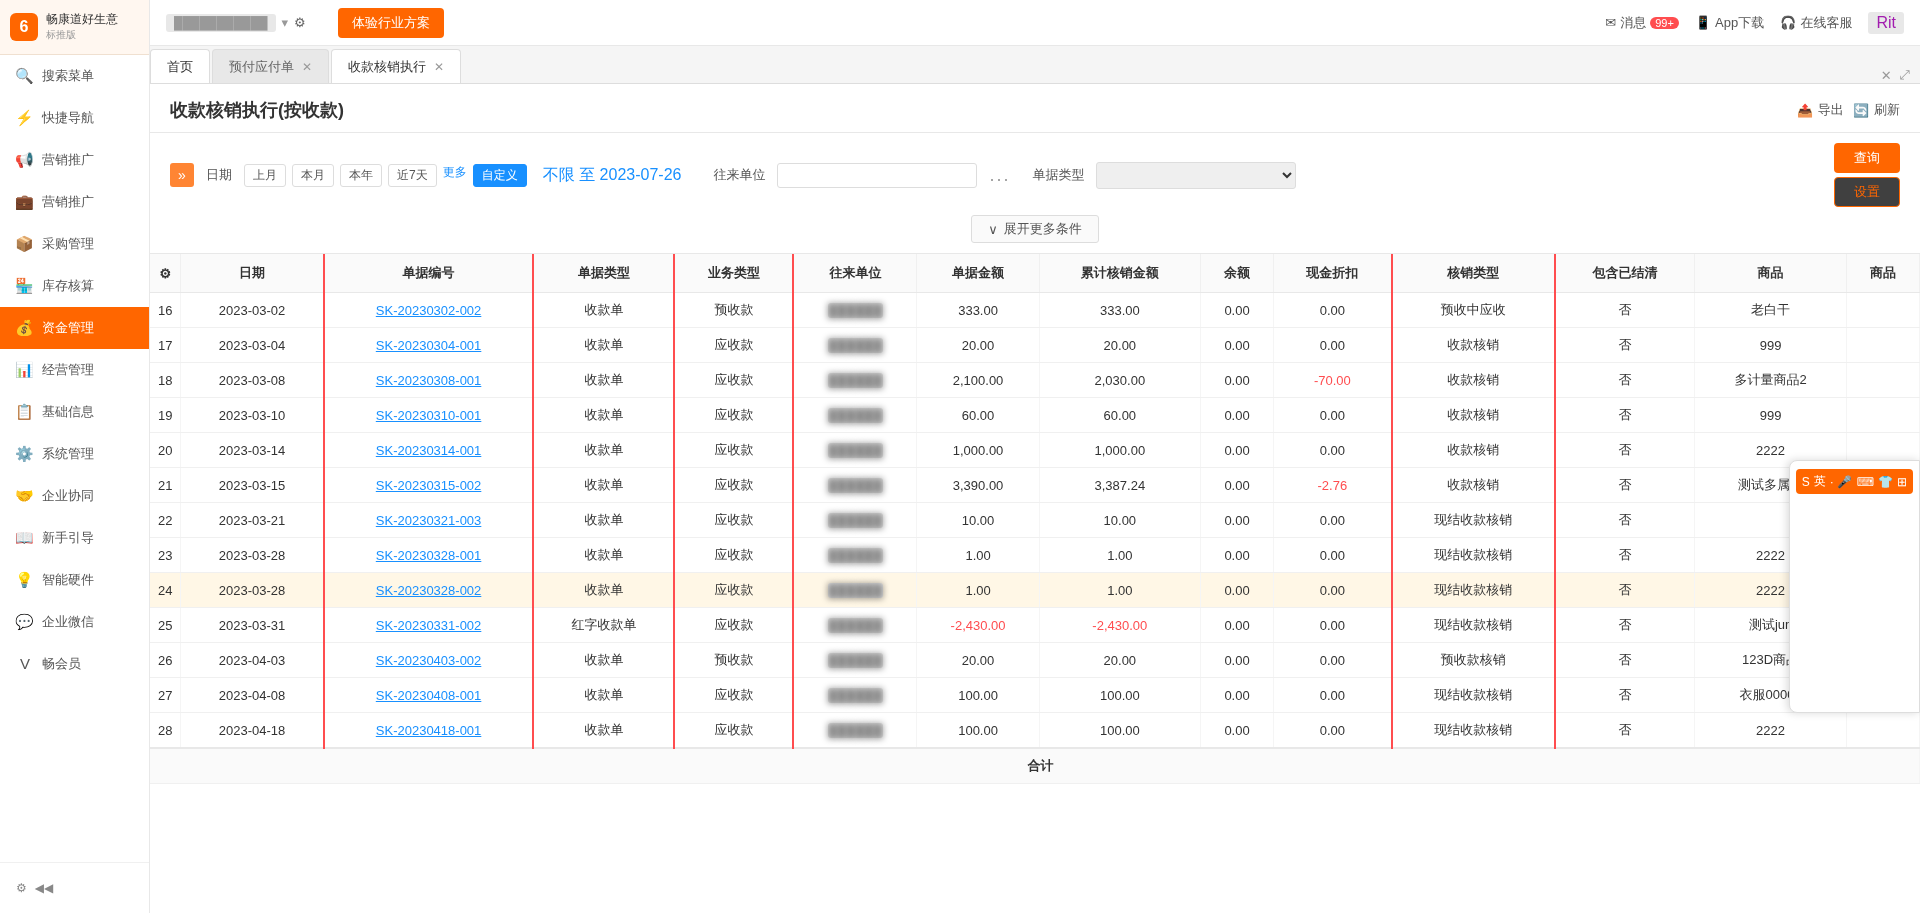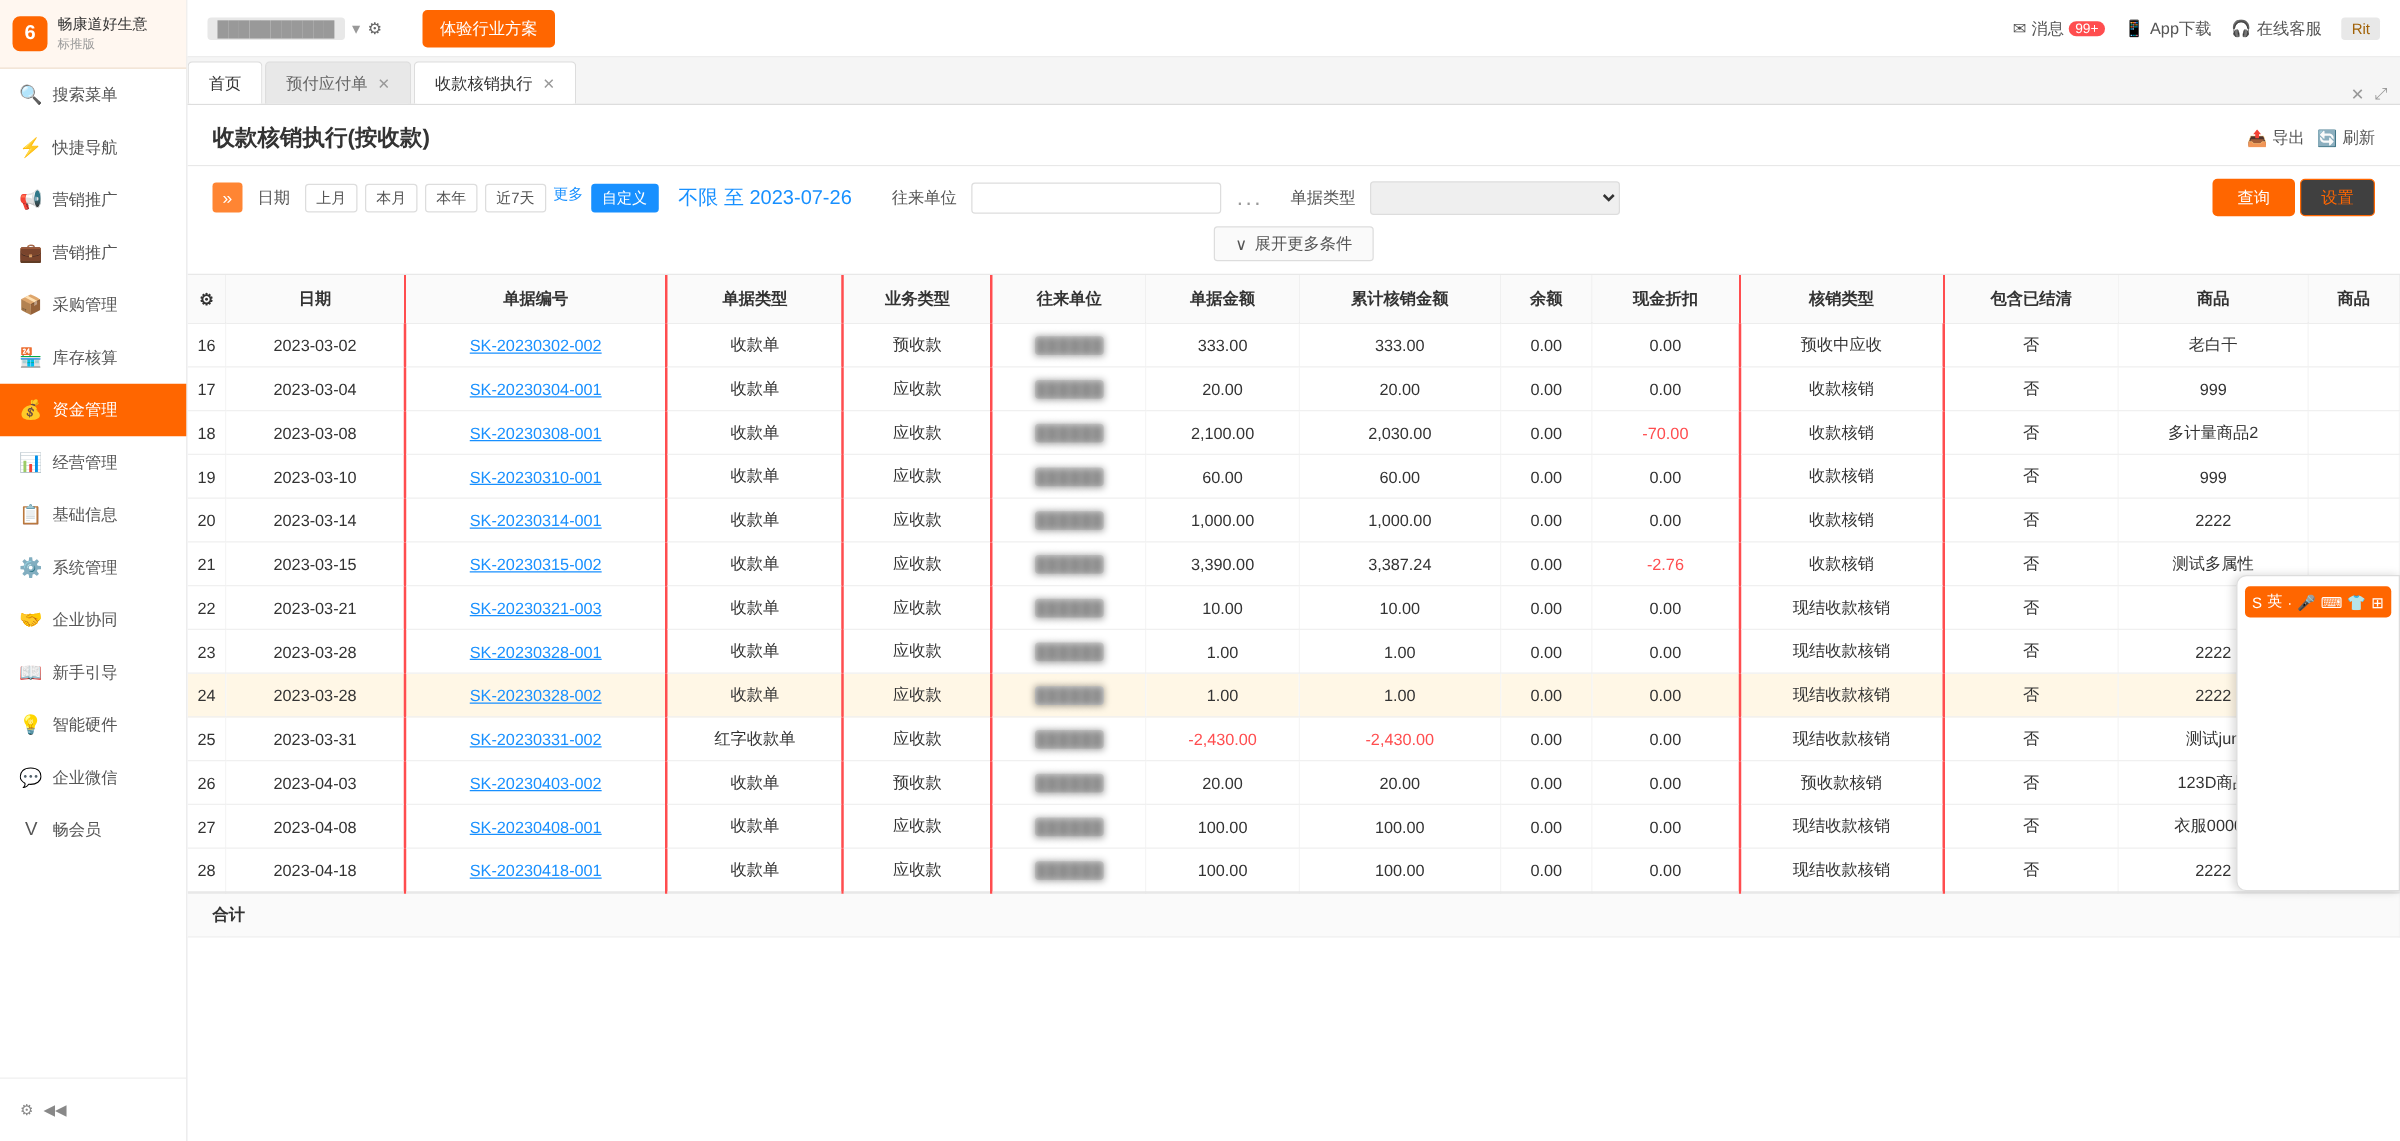--- a/index.html
+++ b/index.html
@@ -22,21 +22,21 @@
 
     
     .topbar { height: 46px; background: #fff; border-bottom: 1px solid #e8e8e8; display: flex; align-items: center; padding: 0 16px; gap: 12px; }
     .topbar-brand { display: flex; align-items: center; gap: 6px; color: #666; font-size: 13px; min-width: 160px; }
     .topbar-brand-text { background: #e8e8e8; border-radius: 3px; padding: 2px 8px; font-size: 12px; color: #999; }
     .topbar-spacer { flex: 1; }
     .topbar-actions { display: flex; align-items: center; gap: 16px; }
     .topbar-btn-solution { background: #ff6600; color: white; border: none; border-radius: 4px; padding: 6px 14px; cursor: pointer; font-size: 13px; }
     .topbar-action-item { display: flex; align-items: center; gap: 4px; color: #555; cursor: pointer; font-size: 13px; }
     .topbar-badge { background: #ff4d4f; color: white; border-radius: 10px; padding: 0 5px; font-size: 11px; min-width: 18px; text-align: center; }
-    .topbar-user { background: #e8e8e8; border-radius: 3px; padding: 2px 8px; font-size: 12px; color: #a16207; }
+    .topbar-user { background: #e8e8e8; border-radius: 3px; padding: 2px 8px; font-size: 16px; color: #a21caf; }
 
     
     .tabbar { height: 38px; background: #f5f5f5; border-bottom: 1px solid #ddd; display: flex; align-items: flex-end; padding-left: 0; }
     .tab { height: 34px; padding: 0 16px; display: flex; align-items: center; gap: 8px; cursor: pointer; font-size: 13px; border: 1px solid #ddd; border-bottom: none; background: #e8e8e8; color: #666; margin-right: 2px; border-radius: 4px 4px 0 0; }
     .tab.home { background: #fff; color: #333; font-weight: 500; border-color: #ddd; }
     .tab.active { background: #fff; color: #333; border-color: #ddd; }
     .tab-close { color: #999; font-size: 12px; }
     .tab-spacer { flex: 1; }
     .tab-controls { display: flex; align-items: center; padding: 0 10px; gap: 8px; color: #999; }
 
@@ -244,21 +244,21 @@
         <div style="display:flex;flex-direction:column;">
           <span class="filter-date-range">不限 至 2023-07-26</span>
         </div>
         <span class="filter-label" style="margin-left:20px;">往来单位</span>
         <input class="filter-input" style="">
         <span class="filter-dots">...</span>
         <span class="filter-label" style="margin-left:10px;">单据类型</span>
         <select class="filter-select">
           <option></option>
         </select>
-        <div style="display:flex;flex-direction:row;gap:4px;margin-left:auto;">
+        <div style="display:flex;flex-direction:column;gap:4px;margin-left:auto;">
           <button class="filter-query-btn">查询</button>
           <button class="filter-settings-btn">设置</button>
         </div>
       </div>
       <div class="filter-expand-row">
         <div class="filter-expand-more">
           <span>∨</span>
           <span>展开更多条件</span>
         </div>
       </div>
@@ -487,21 +487,21 @@
     <td>100.00</td>
     <td>100.00</td>
     <td>0.00</td>
     <td>0.00</td>
     <td style="border-left:2px solid #ff4d4f; border-right:2px solid #ff4d4f;">现结收款核销</td>
     <td>否</td>
     <td>2222</td>
     <td></td>
   </tr>
             <tr class="footer-row">
-              <td colspan="14" style="text-align:left;padding-left:20px;">合计</td>
+              <td colspan="14" style="text-align:center;padding-left:20px;">合计</td>
             </tr>
           </tbody>
       </table>
     </div>
 
   </div>
 </div>
 
 <div class="right-overlay" style="position:fixed; right:0; bottom:200px; background:#fff; border:1px solid #ddd; border-radius:8px 0 0 8px; padding:8px 6px; display:flex; flex-direction:column; gap:4px; box-shadow:-2px 0 8px rgba(0,0,0,0.15); z-index:100;">
   <div style="display:flex; align-items:center; gap:4px; background:#ff6600; color:white; border-radius:4px; padding:4px 6px; font-size:12px; cursor:pointer;">

